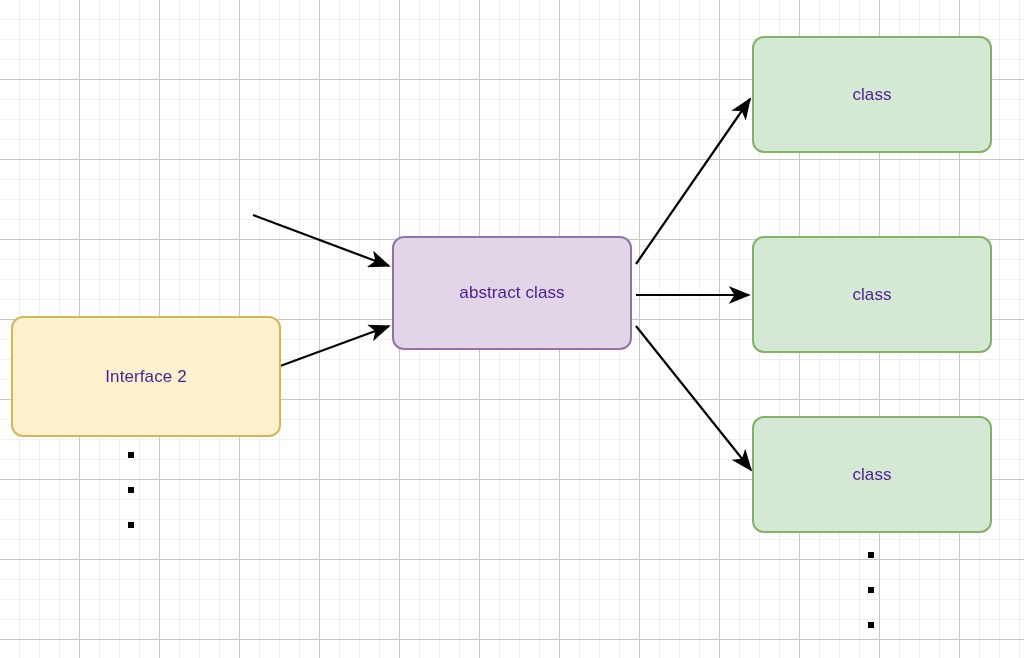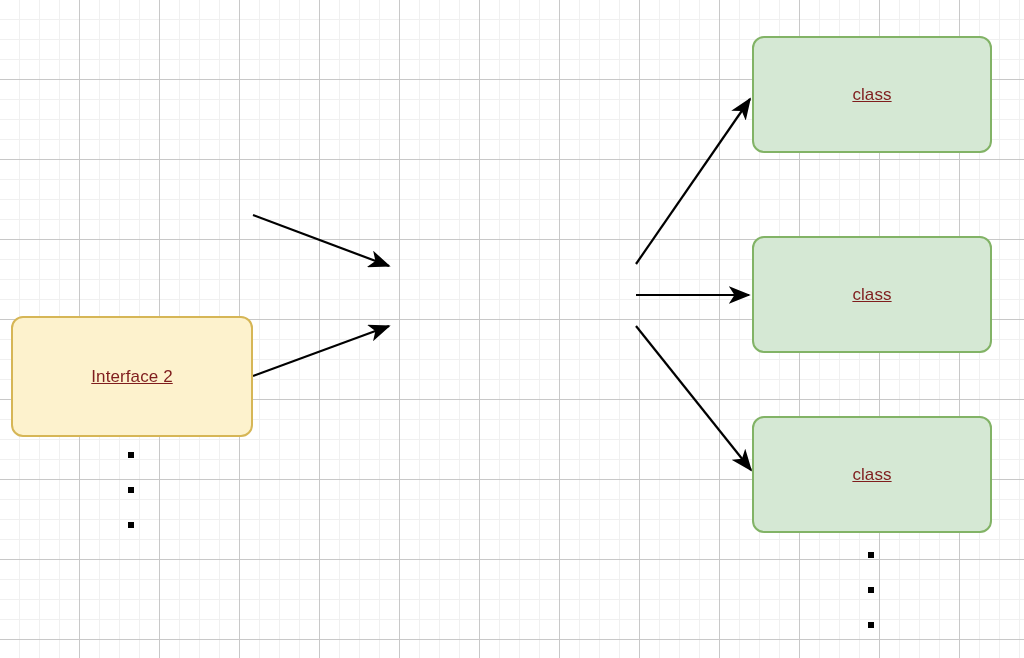--- a/index.html
+++ b/index.html
@@ -32,24 +32,23 @@
     align-items: center;
     justify-content: center;
     border-radius: 12px;
     border-style: solid;
     border-width: 2px;
     text-align: center;
   }
   .node-label {
     font-size: 17px;
     line-height: 20px;
-    color: #7f1d1d;
+    color: #4c1d95;
     letter-spacing: 0.1px;
     user-select: none;
-    text-decoration: underline;
   }
   .ellipsis {
     position: absolute;
     display: flex;
     flex-direction: column;
     align-items: center;
   }
   .ellipsis .dot {
     width: 6px;
     height: 6px;
@@ -80,24 +79,27 @@
     <g id="edge-group" stroke="#000000" stroke-width="2.2" fill="none" marker-end="url(#arrowhead)">
         <line x1="253" y1="215" x2="389" y2="266" stroke-linecap="butt"></line>
         <line x1="253" y1="376" x2="389" y2="326" stroke-linecap="butt"></line>
         <line x1="636" y1="264" x2="750" y2="99" stroke-linecap="butt"></line>
         <line x1="636" y1="295" x2="749" y2="295" stroke-linecap="butt"></line>
         <line x1="636" y1="326" x2="751" y2="470" stroke-linecap="butt"></line>
       </g>
   </svg>
 
 
-  <div class="node" style="left:11px; top:316px; width:242px; height:121px; background:#fdf2cd; border-color:#d6b656;">
+  <div class="node" style="left:11px; top:316px; width:270px; height:121px; background:#fdf2cd; border-color:#d6b656;">
     <span class="node-label">Interface 2</span>
   </div>
 
+  <div class="node" style="left:392px; top:236px; width:240px; height:114px; background:#e1d5e7; border-color:#9673a6;">
+    <span class="node-label">abstract class</span>
+  </div>
 
   <div class="node" style="left:752px; top:36px; width:240px; height:117px; background:#d5e8d4; border-color:#82b366;">
     <span class="node-label">class</span>
   </div>
 
   <div class="node" style="left:752px; top:236px; width:240px; height:117px; background:#d5e8d4; border-color:#82b366;">
     <span class="node-label">class</span>
   </div>
 
   <div class="node" style="left:752px; top:416px; width:240px; height:117px; background:#d5e8d4; border-color:#82b366;">

